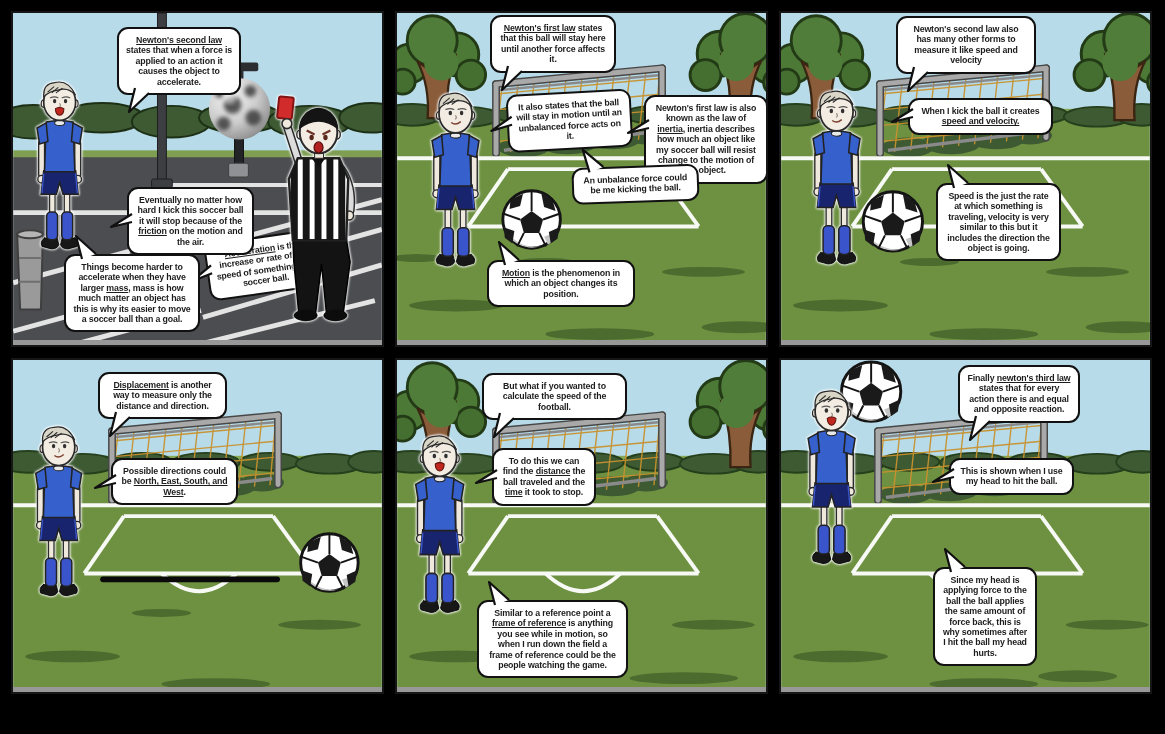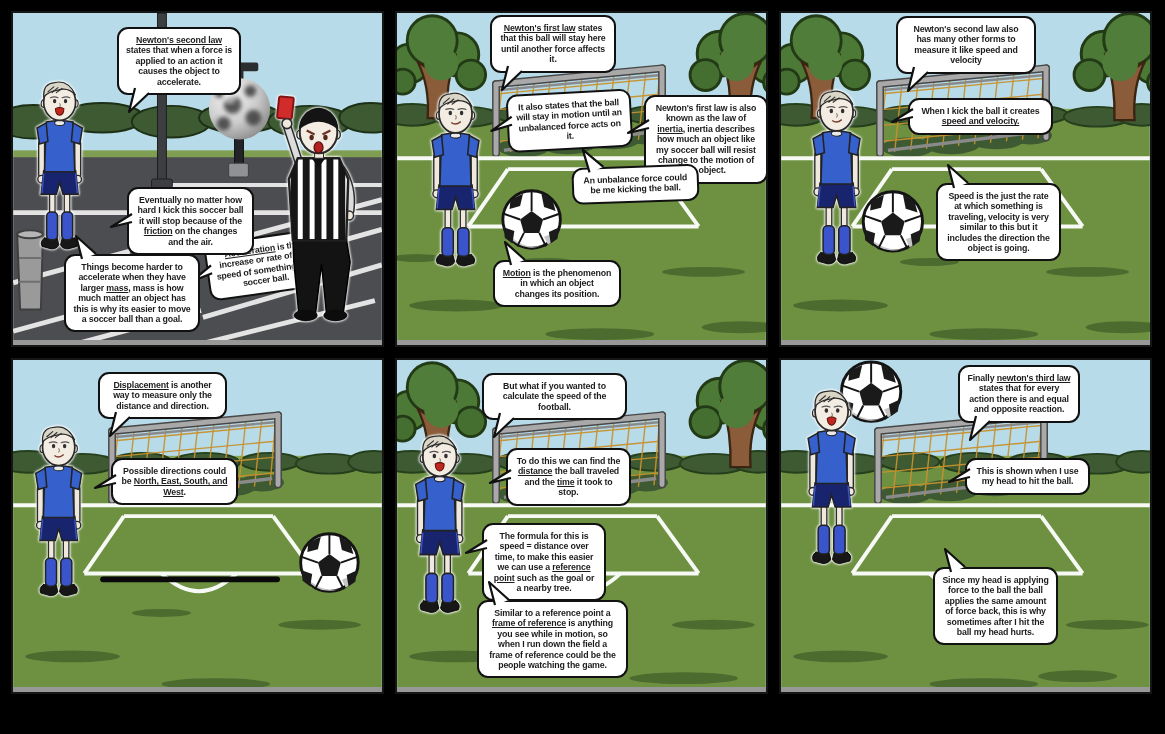--- a/index.html
+++ b/index.html
@@ -237,21 +237,21 @@
   <div class="bubble" style="left:104px;top:14px;width:124px">
     <svg class="tail t-bl" width="22" height="26">
           <path d="M6,0 L0,24 L20,5" fill="#fff" stroke="#111" stroke-width="2.2" stroke-linejoin="round"></path>
         </svg>
     <p><span class="u">Newton's second law</span><span> states that when a force is applied to an action it causes the object to accelerate.</span></p>
   </div>
   <div class="bubble" style="left:114px;top:174px;width:127px">
     <svg class="tail t-left" width="22" height="20">
           <path d="M21,2 L0,15 L21,10" fill="#fff" stroke="#111" stroke-width="2.2" stroke-linejoin="round"></path>
         </svg>
-    <p><span>Eventually no matter how hard I kick this soccer ball it will stop because of the </span><span class="u">friction</span><span> on the changes and the air.</span></p>
+    <p><span>Eventually no matter how hard I kick this soccer ball it will stop because of the </span><span class="u">friction</span><span> on the motion and the air.</span></p>
   </div>
   <div class="bubble" style="left:51px;top:241px;width:136px">
     <svg class="tail t-tl" width="22" height="24">
           <path d="M6,23 L0,0 L20,18" fill="#fff" stroke="#111" stroke-width="2.2" stroke-linejoin="round"></path>
         </svg>
     <p><span>Things become harder to accelerate when they have larger </span><span class="u">mass</span><span>, mass is how much matter an object has this is why its easier to move a soccer ball than a goal.</span></p>
   </div>
   <div class="base"></div>
 </section>
 
@@ -314,21 +314,21 @@
           <path d="M21,2 L0,15 L21,10" fill="#fff" stroke="#111" stroke-width="2.2" stroke-linejoin="round"></path>
         </svg>
     <p><span>Newton's first law is also known as the law of </span><span class="u">inertia</span><span>, inertia describes how much an object like my soccer ball will resist change to the motion of an object.</span></p>
   </div>
   <div class="bubble" style="left:175px;top:155px;width:127px;transform:rotate(-2deg)">
     <svg class="tail t-tl" width="22" height="24">
           <path d="M6,23 L0,0 L20,18" fill="#fff" stroke="#111" stroke-width="2.2" stroke-linejoin="round"></path>
         </svg>
     <p><span>An unbalance force could be me kicking the ball.</span></p>
   </div>
-  <div class="bubble" style="left:96px;top:247px;width:128px">
+  <div class="bubble" style="left:90px;top:247px;width:148px">
     <svg class="tail t-tl" width="22" height="24">
           <path d="M6,23 L0,0 L20,18" fill="#fff" stroke="#111" stroke-width="2.2" stroke-linejoin="round"></path>
         </svg>
     <p><span class="u">Motion</span><span> is the phenomenon in which an object changes its position.</span></p>
   </div>
   <div class="base"></div>
 </section>
 
 <section class="panel" style="left:779px;top:11px">
   <svg class="scene" viewBox="0 0 373 336">
@@ -481,31 +481,25 @@
       <use href="#boy"></use>
           <use href="#mouth-open"></use>
     </g>
   </svg>
   <div class="bubble" style="left:85px;top:13px;width:145px">
     <svg class="tail t-bl" width="22" height="26">
           <path d="M6,0 L0,24 L20,5" fill="#fff" stroke="#111" stroke-width="2.2" stroke-linejoin="round"></path>
         </svg>
     <p><span>But what if you wanted to calculate the speed of the football.</span></p>
   </div>
-  <div class="bubble" style="left:109px;top:88px;width:125px">
+  <div class="bubble" style="left:95px;top:88px;width:104px">
     <svg class="tail t-left" width="22" height="20">
           <path d="M21,2 L0,15 L21,10" fill="#fff" stroke="#111" stroke-width="2.2" stroke-linejoin="round"></path>
         </svg>
     <p><span>To do this we can find the </span><span class="u">distance</span><span> the ball traveled and the </span><span class="u">time</span><span> it took to stop.</span></p>
-  </div>
-  <div class="bubble" style="left:85px;top:163px;width:124px">
-    <svg class="tail t-left" width="22" height="20" style="top:30%">
-          <path d="M21,2 L0,15 L21,10" fill="#fff" stroke="#111" stroke-width="2.2" stroke-linejoin="round"></path>
-        </svg>
-    <p><span>The formula for this is speed = distance over time, to make this easier we can use a </span><span class="u">reference point</span><span> such as the goal or a nearby tree.</span></p>
   </div>
   <div class="bubble" style="left:80px;top:240px;width:151px">
     <svg class="tail t-tl" width="22" height="24">
           <path d="M6,23 L0,0 L20,18" fill="#fff" stroke="#111" stroke-width="2.2" stroke-linejoin="round"></path>
         </svg>
     <p><span>Similar to a reference point a </span><span class="u">frame of reference</span><span> is anything you see while in motion, so when I run down the field a frame of reference could be the people watching the game.</span></p>
   </div>
   <div class="base"></div>
 </section>
 
@@ -545,27 +539,27 @@
       <use href="#boy"></use>
           <use href="#mouth-open"></use>
     </g>
   </svg>
   <div class="bubble" style="left:177px;top:5px;width:122px">
     <svg class="tail t-bl" width="22" height="26">
           <path d="M6,0 L0,24 L20,5" fill="#fff" stroke="#111" stroke-width="2.2" stroke-linejoin="round"></path>
         </svg>
     <p><span>Finally </span><span class="u">newton's third law</span><span> states that for every action there is and equal and opposite reaction.</span></p>
   </div>
-  <div class="bubble" style="left:184px;top:98px;width:125px">
+  <div class="bubble" style="left:168px;top:98px;width:125px">
     <svg class="tail t-left" width="22" height="20">
           <path d="M21,2 L0,15 L21,10" fill="#fff" stroke="#111" stroke-width="2.2" stroke-linejoin="round"></path>
         </svg>
     <p><span>This is shown when I use my head to hit the ball.</span></p>
   </div>
-  <div class="bubble" style="left:152px;top:207px;width:125px">
+  <div class="bubble" style="left:152px;top:207px;width:104px">
     <svg class="tail t-tl" width="22" height="24">
           <path d="M6,23 L0,0 L20,18" fill="#fff" stroke="#111" stroke-width="2.2" stroke-linejoin="round"></path>
         </svg>
     <p><span>Since my head is applying force to the ball the ball applies the same amount of force back, this is why sometimes after I hit the ball my head hurts.</span></p>
   </div>
   <div class="base"></div>
 </section>
 
 </div>
 

